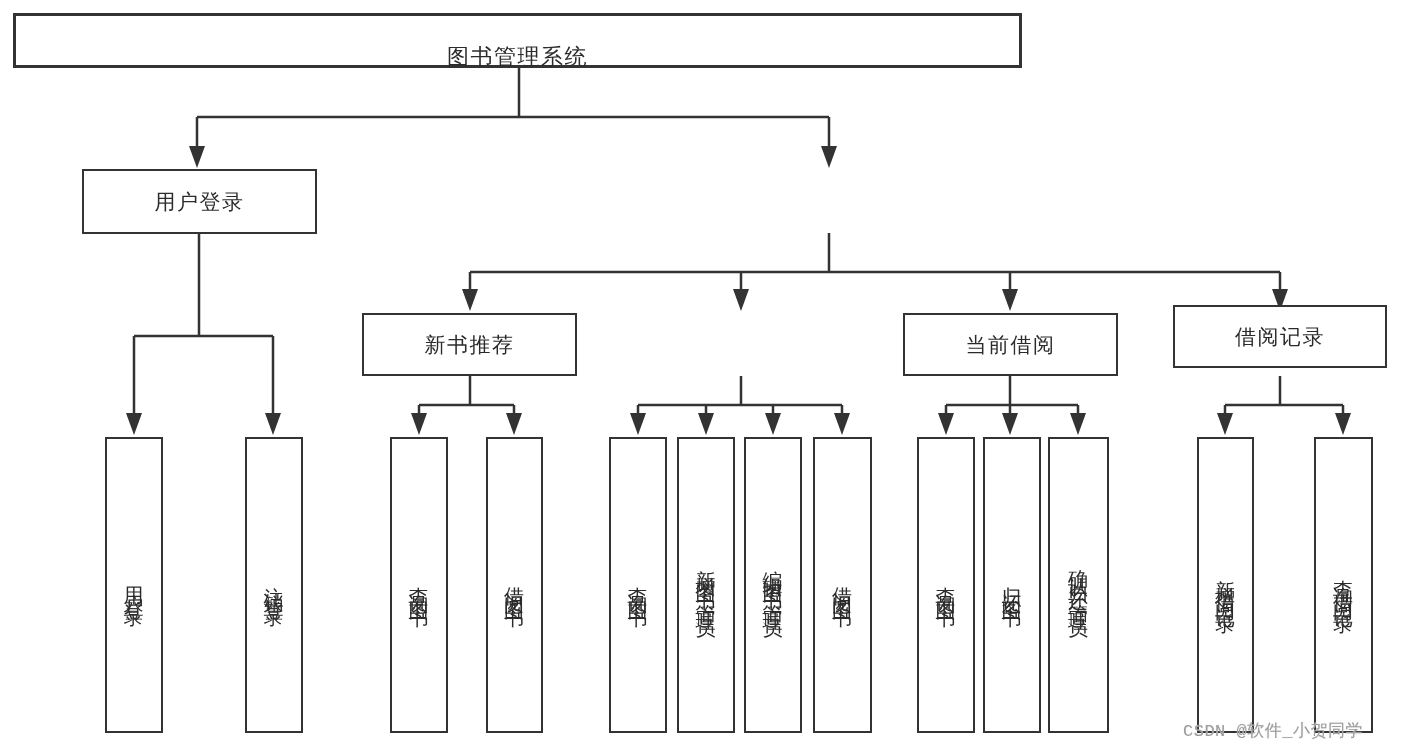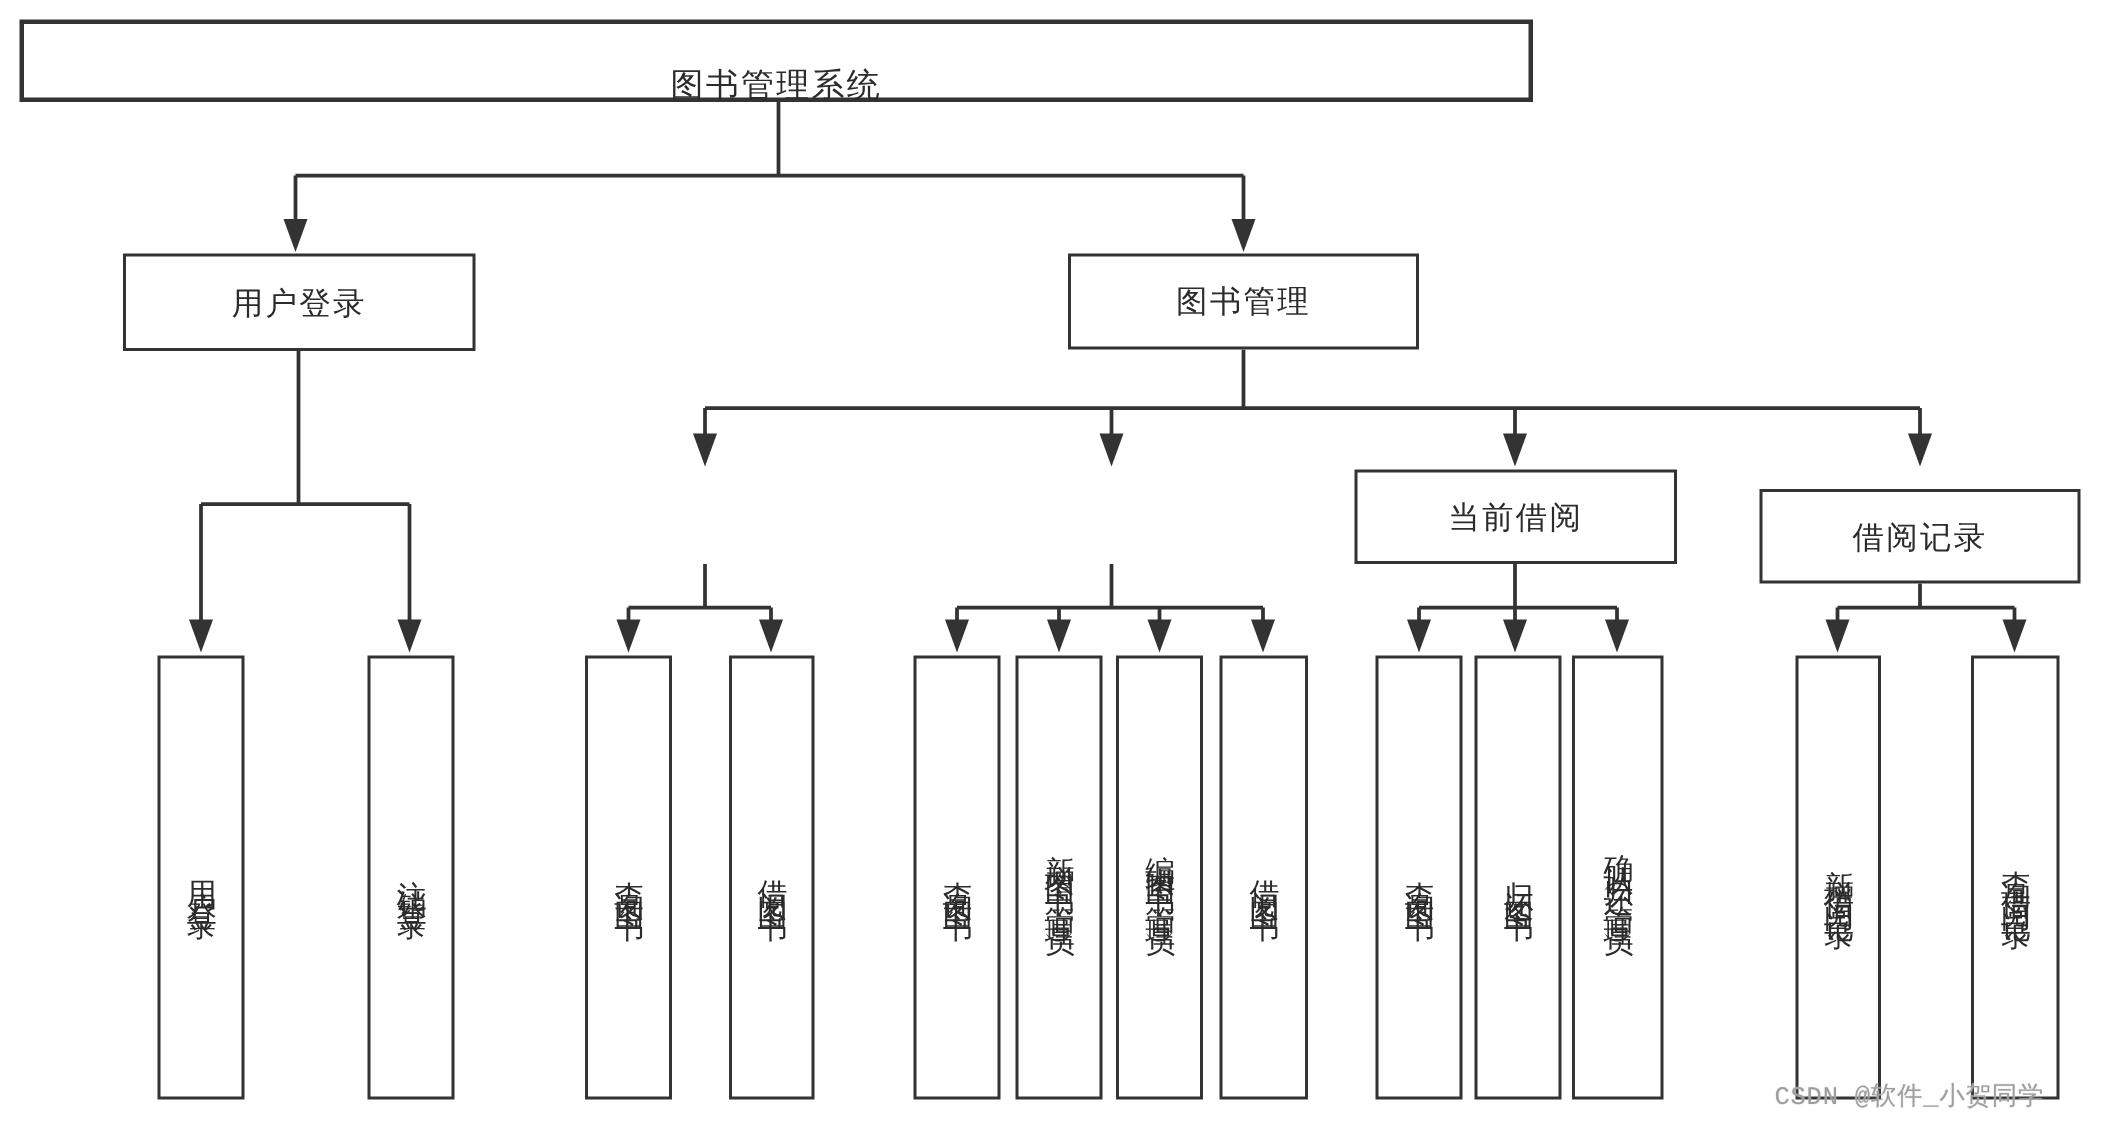--- a/index.html
+++ b/index.html
@@ -74,28 +74,28 @@
     </g>
   </svg>
 
   <div class="node root" style="left:13px; top:13px; width:1009px; height:55px;">
     <span class="h-label">图书管理系统</span>
   </div>
 
   <div class="node" style="left:82px; top:169px; width:235px; height:65px;">
     <span class="h-label">用户登录</span>
   </div>
-  <div class="node" style="left:712px; top:169px; width:234px; height:64px;">
-    <span class="h-label">图书管理</span>
+
+  <div class="node" style="left:362px; top:313px; width:215px; height:63px;">
+    <span class="h-label">新书推荐</span>
   </div>
-
   <div class="node" style="left:903px; top:313px; width:215px; height:63px;">
     <span class="h-label">当前借阅</span>
   </div>
-  <div class="node" style="left:1173px; top:326px; width:214px; height:63px;">
+  <div class="node" style="left:1173px; top:305px; width:214px; height:63px;">
     <span class="h-label">借阅记录</span>
   </div>
 
   <div class="node" style="left:105px; top:437px; width:58px; height:296px;">
     <span class="v-label">用户登录</span>
   </div>
   <div class="node" style="left:245px; top:437px; width:58px; height:296px;">
     <span class="v-label">注销登录</span>
   </div>
 

